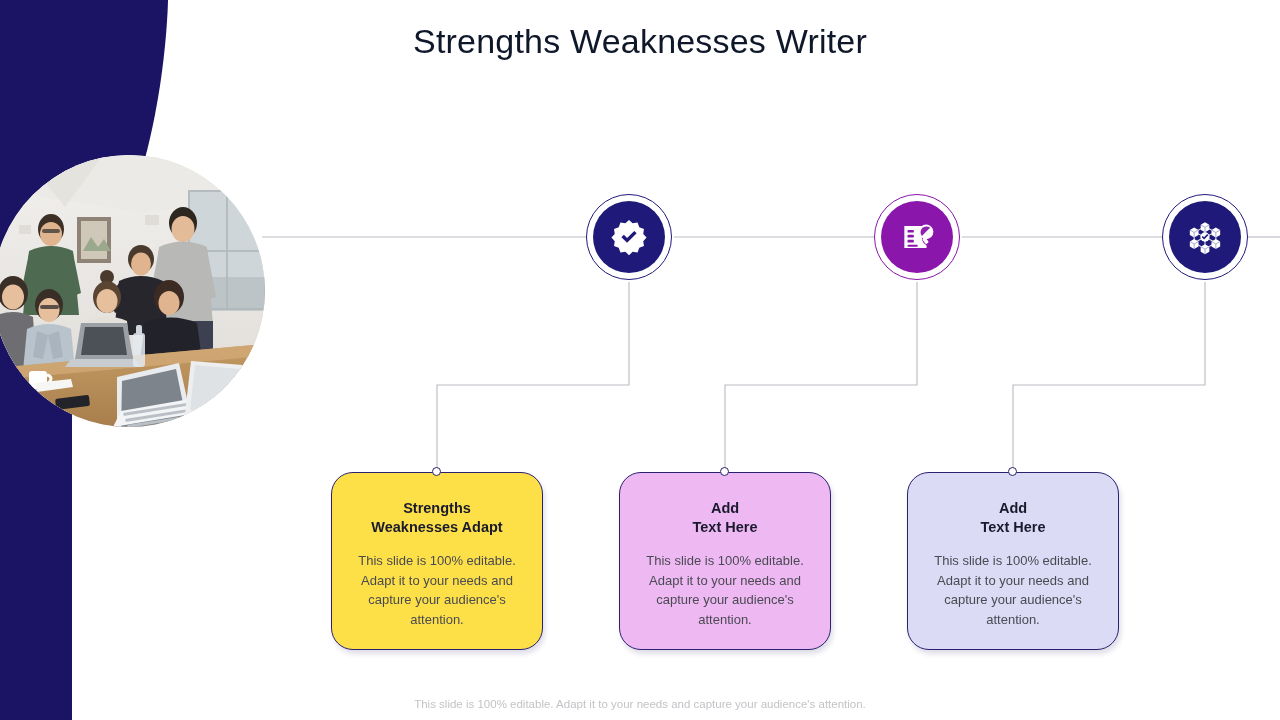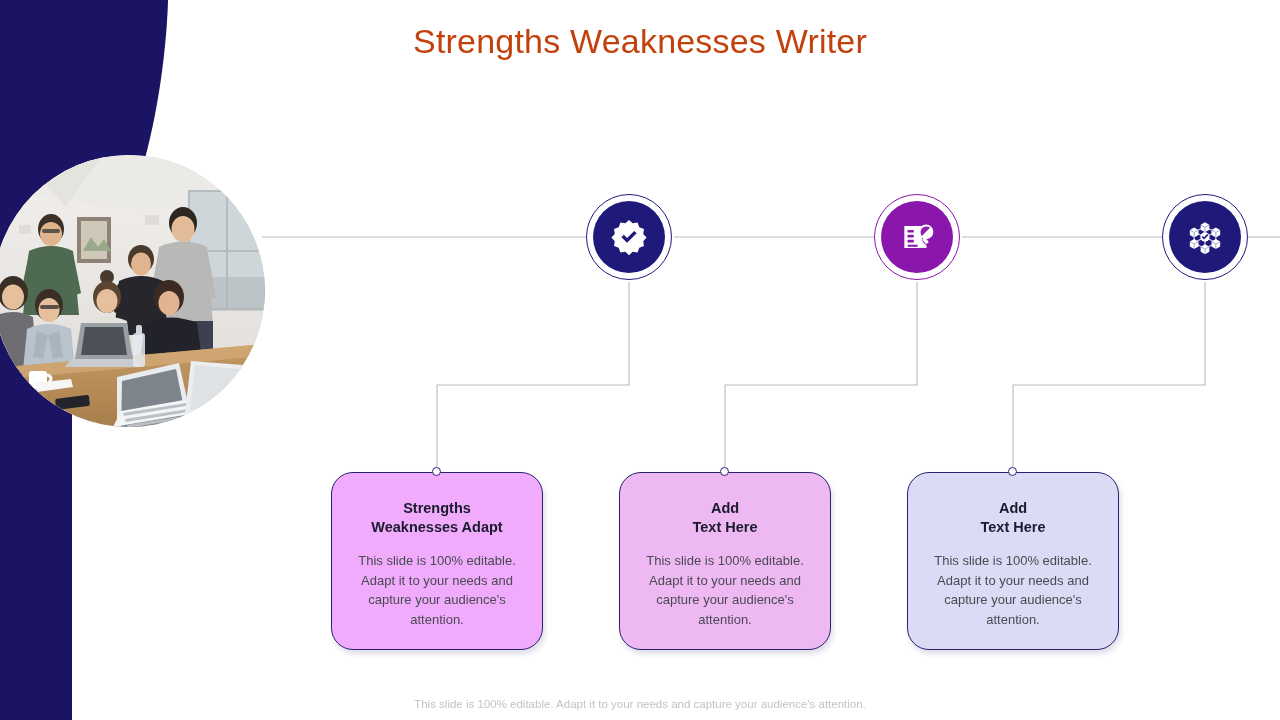--- a/index.html
+++ b/index.html
@@ -32,21 +32,21 @@
   }
 
   
   .title {
     position: absolute;
     left: 160px; top: 22px;
     width: 960px;
     text-align: center;
     font-size: 34px;
     font-weight: 400;
-    color: #c2410c;
+    color: #0f172a;
     letter-spacing: 0.2px;
     z-index: 5;
   }
 
   
   .photo-circle {
     position: absolute;
     left: -7px; top: 155px;
     width: 272px; height: 272px;
     border-radius: 50%;
@@ -372,21 +372,21 @@
         <circle cx="24" cy="24" r="5.6" fill="#ffffff"></circle>
         <path fill="#1f1a7a" d="M22.9 27 L20 24.1 l1.4-1.4 1.5 1.5 3.7-3.7 1.4 1.4 z"></path>
       </svg>
     </div>
   </div>
 
   <div class="node-dot" style="left:432px; top:467px;"></div>
   <div class="node-dot" style="left:720px; top:467px;"></div>
   <div class="node-dot" style="left:1008px; top:467px;"></div>
 
-  <div class="card" style="left:331px; top:472px; background:#f0abfc;">
+  <div class="card" style="left:331px; top:472px; background:#fde047;">
     <div class="card-title">
       <span class="ln">Strengths</span>
       <span class="ln">Weaknesses Adapt</span>
     </div>
     <div class="card-body">This slide is 100% editable. Adapt it to your needs and capture your audience's attention.</div>
   </div>
 
   <div class="card" style="left:619px; top:472px; background:#eeb9f3;">
     <div class="card-title">
       <span class="ln">Add</span>

